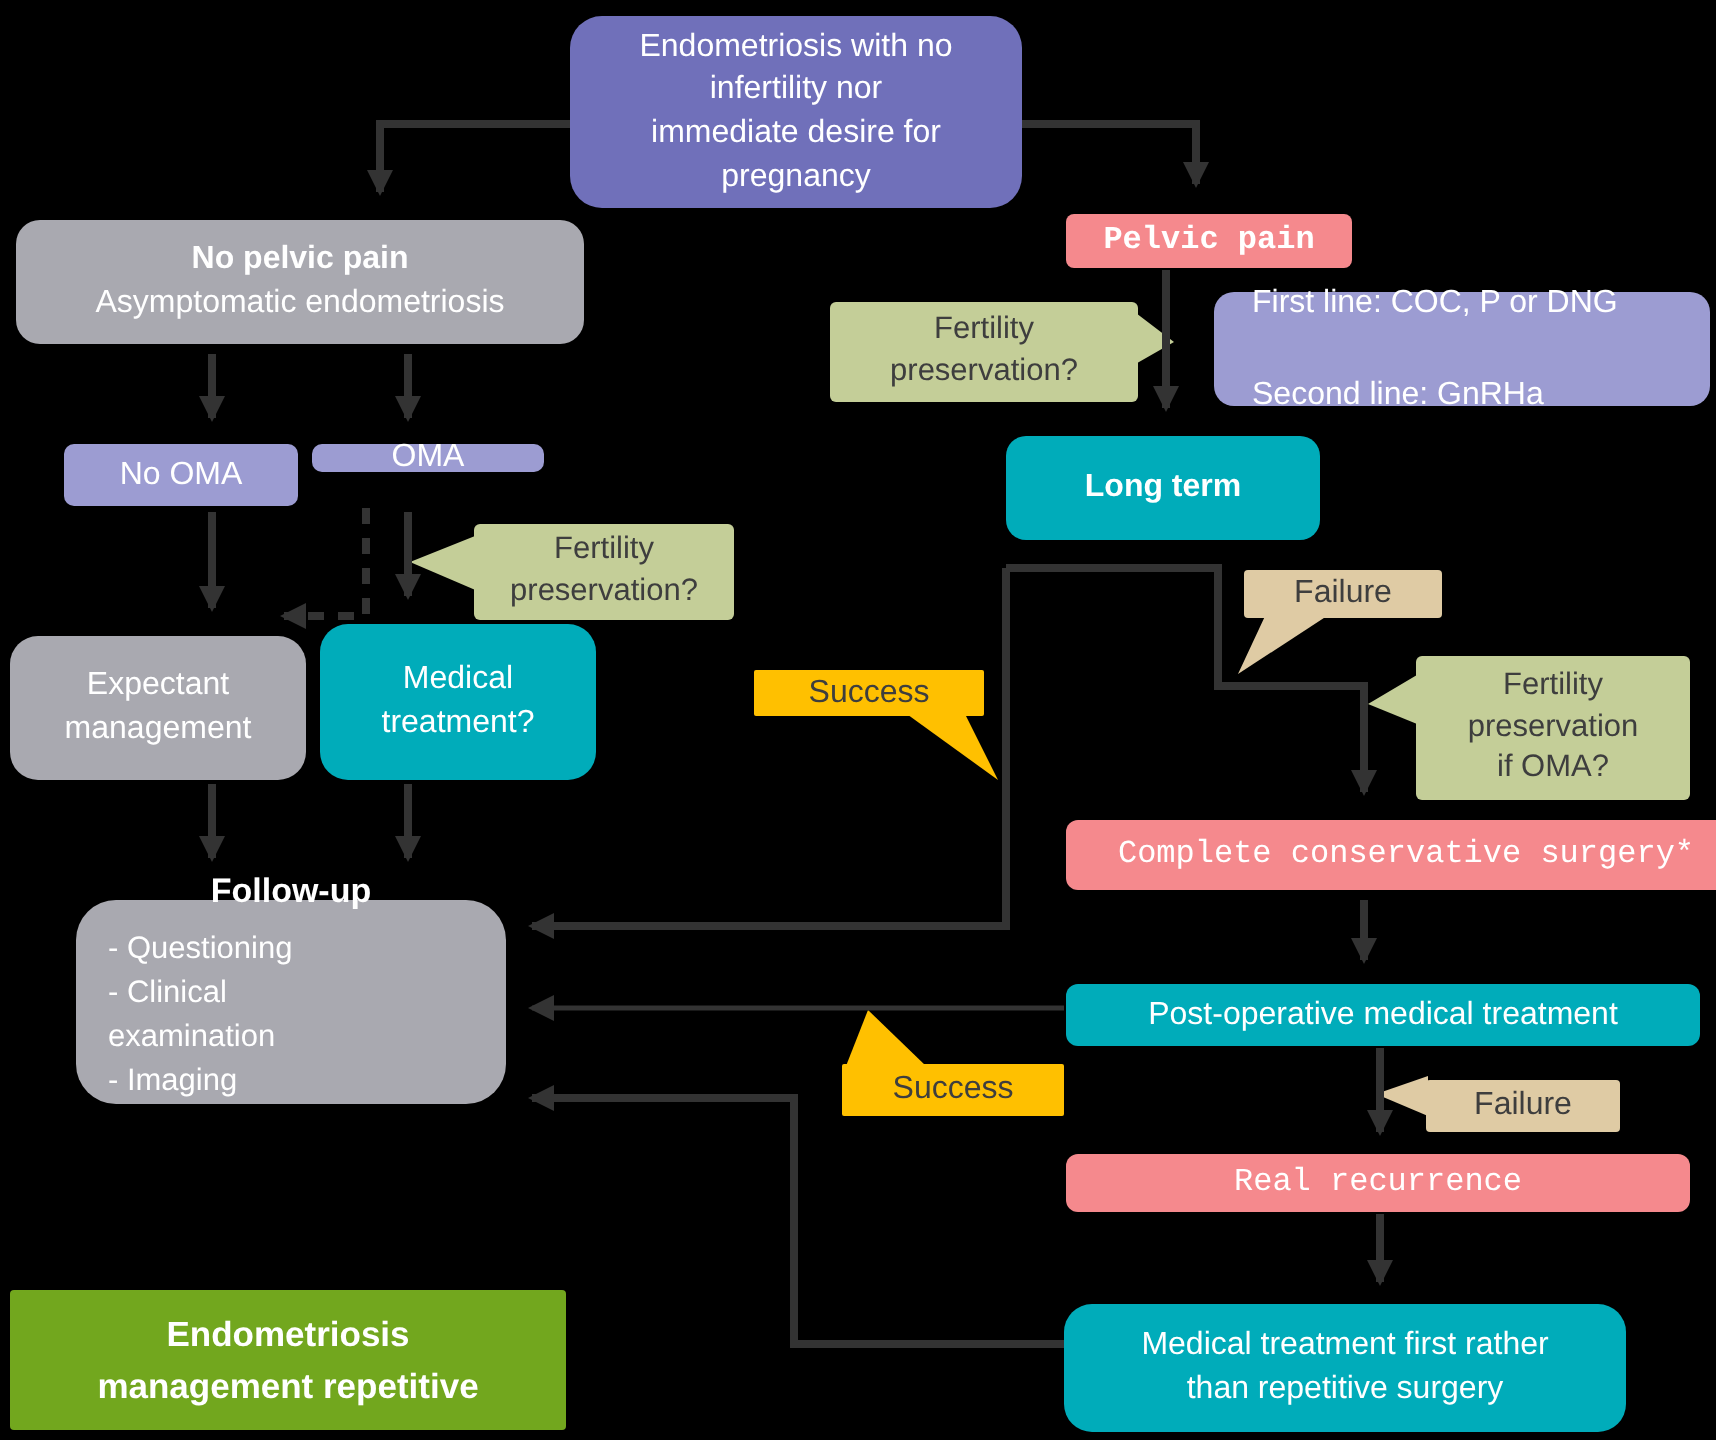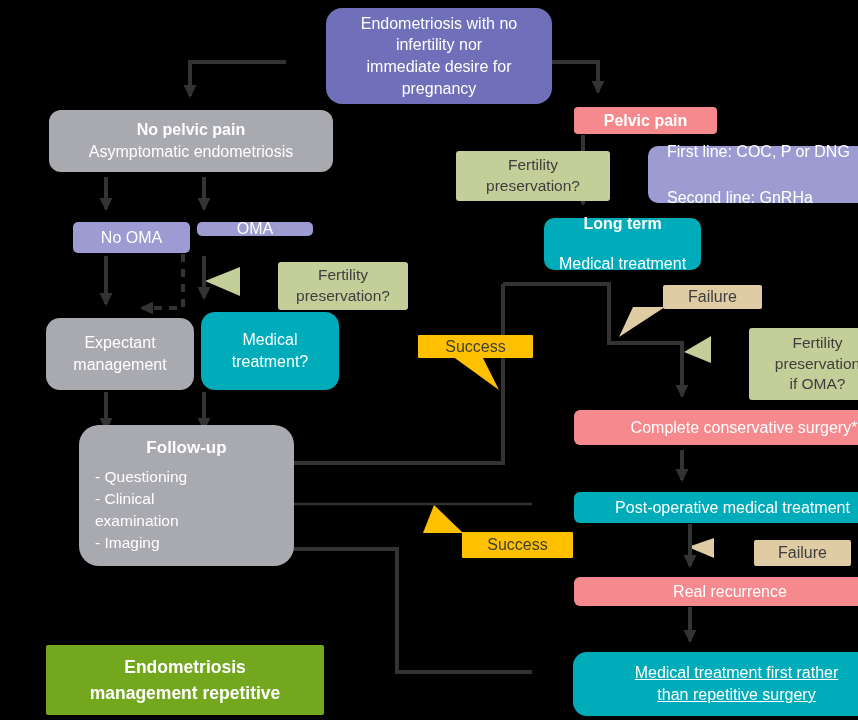--- a/index.html
+++ b/index.html
@@ -12,27 +12,27 @@
   svg.wires path.wire.thin{stroke-width:2.5;}
   svg.wires path.wire.dashed{stroke-dasharray:8 7;}
   svg.wires marker polygon{fill:var(--line,#333);}
   svg.wires polygon.tail-green{fill:var(--green_callout,#C4CE98);}
   svg.wires polygon.tail-tan{fill:var(--tan,#DFCBA4);}
   svg.wires polygon.tail-yellow{fill:var(--yellow,#FFC000);}
 
   .node{
     position:absolute;z-index:2;display:flex;flex-direction:column;
     align-items:center;justify-content:center;text-align:center;
-    color:var(--text_light,#fff);font-size:16px;line-height:1.35;box-sizing:border-box;margin-left:41px;
+    color:var(--text_light,#fff);font-size:16px;line-height:1.35;box-sizing:border-box;
   }
   .purple{background:var(--purple,#7070BA);border-radius:16px;}
   .lpurple{background:var(--light_purple,#9C9CD2);border-radius:5px;}
   .gray{background:var(--gray,#A9A9B0);border-radius:12px;}
   .teal{background:var(--teal,#00ACBA);border-radius:12px;}
-  .pink{background:var(--pink,#F5898D);border-radius:4px;}
+  .pink{background:var(--pink,#F5898D);border-radius:4px;font-family:Liberation Mono, monospace;}
   .callout{background:var(--green_callout,#C4CE98);color:var(--text_dark,#3E3E3E);border-radius:3px;font-size:15.5px;}
   .tan{background:var(--tan,#DFCBA4);color:var(--text_dark,#3E3E3E);border-radius:2px;}
   .yellow{background:var(--yellow,#FFC000);color:var(--text_dark,#3E3E3E);border-radius:1px;}
   .greenbox{background:var(--green,#72A71E);border-radius:2px;font-weight:bold;font-size:17.5px;line-height:1.5;}
   .bold{font-weight:bold;}
   .rad6{border-radius:6px;}
   .rad10{border-radius:10px;gap:18px;}
 
   .followup{justify-content:flex-start;padding-top:12px;border-radius:20px;}
   .followup .fu-title{font-weight:bold;font-size:17px;margin-bottom:6px;}
@@ -106,21 +106,21 @@
   <div class="node gray" style="left:5px;top:318px;width:148px;height:72px;border-radius:14px;">
     <div>Expectant</div>
     <div>management</div>
   </div>
 
   <div class="node teal" style="left:160px;top:312px;width:138px;height:78px;border-radius:14px;">
     <div>Medical</div>
     <div>treatment?</div>
   </div>
 
-  <div class="node gray followup" style="left:38px;top:425px;width:215px;height:141px;">
+  <div class="node gray followup" style="left:38px;top:450px;width:215px;height:102px;justify-content:flex-end;">
     <div class="fu-title">Follow-up</div>
     <div class="fu-item">- Questioning</div>
     <div class="fu-item">- Clinical</div>
     <div class="fu-item">examination</div>
     <div class="fu-item">- Imaging</div>
   </div>
 
   <div class="node pink bold" style="left:533px;top:107px;width:143px;height:27px;">
     <div>Pelvic pain</div>
   </div>
@@ -130,21 +130,20 @@
     <div>preservation?</div>
   </div>
 
   <div class="node lpurple leftalign rad10" style="left:607px;top:146px;width:248px;height:57px;">
     <div>First line: COC, P or DNG</div>
     <div>Second line: GnRHa</div>
   </div>
 
   <div class="node teal rad10" style="left:503px;top:218px;width:157px;height:52px;">
     <div class="bold">Long term</div>
-    <div>Medical treatment</div>
   </div>
 
   <div class="node tan" style="left:622px;top:285px;width:99px;height:24px;">
     <div>Failure</div>
   </div>
 
   <div class="node callout" style="left:708px;top:328px;width:137px;height:72px;">
     <div>Fertility</div>
     <div>preservation</div>
     <div>if OMA?</div>
@@ -167,21 +166,21 @@
   </div>
 
   <div class="node yellow" style="left:421px;top:532px;width:111px;height:26px;">
     <div>Success</div>
   </div>
 
   <div class="node pink rad6" style="left:533px;top:577px;width:312px;height:29px;">
     <div>Real recurrence</div>
   </div>
 
-  <div class="node teal" style="left:532px;top:652px;width:327px;height:64px;border-radius:14px;text-decoration:underline;">
+  <div class="node teal" style="left:532px;top:652px;width:281px;height:64px;border-radius:14px;">
     <div>Medical treatment first rather</div>
     <div>than repetitive surgery</div>
   </div>
 
   <div class="node greenbox" style="left:5px;top:645px;width:278px;height:70px;">
     <div>Endometriosis</div>
     <div>management repetitive</div>
   </div>
 
 </div>

